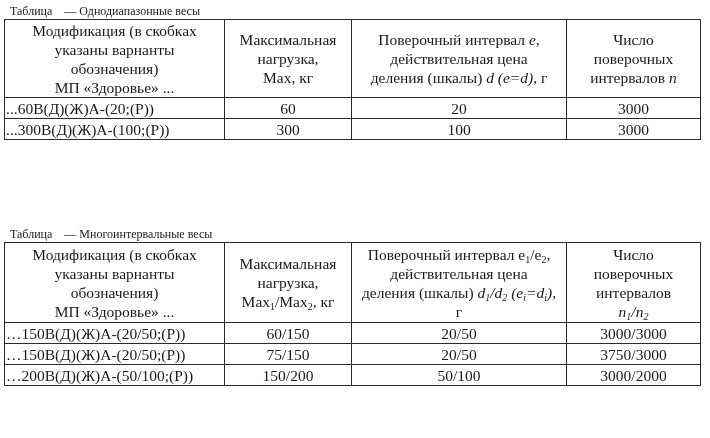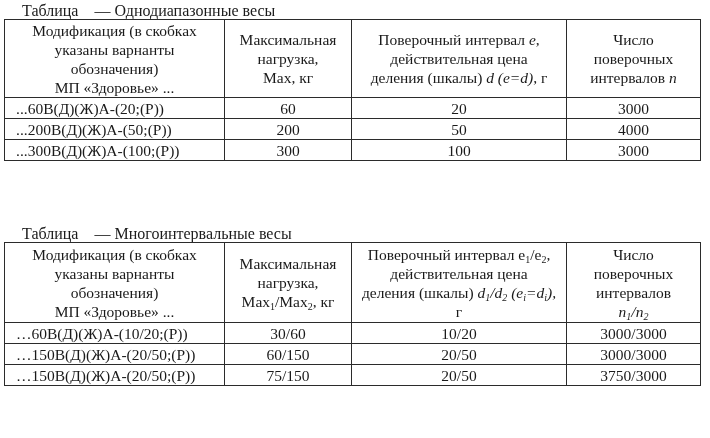--- a/index.html
+++ b/index.html
@@ -2,39 +2,39 @@
 <html><head>
   <meta charset="utf-8">
   <style>
     html, body { margin: 0; padding: 0; background: #ffffff; }
     body {
       width: 710px; height: 438px; position: relative; overflow: hidden;
       font-family: "Liberation Serif", "DejaVu Serif", serif;
       color: #1a1a1a;
     }
     .caption {
-      position: absolute; left: 22px;
-      font-size: 16px; line-height: 16px; white-space: pre;
+      position: absolute; left: 10px;
+      font-size: 12px; line-height: 16px; white-space: pre;
     }
     table {
       position: absolute; left: 4px;
       border-collapse: collapse;
       table-layout: fixed;
       width: 696px;
     }
     td, th {
       border: 1.3px solid #2b2b2b;
       font-weight: normal;
       font-size: 15.5px;
       padding: 0;
       text-align: center;
       vertical-align: middle;
       line-height: 19px;
     }
-    td.mod { text-align: left; padding-left: 11px; white-space: nowrap; font-family: Liberation Serif, serif; }
+    td.mod { text-align: left; padding-left: 1px; white-space: nowrap; font-family: Liberation Serif, serif; }
     td { height: 20px; }
     .it { font-style: italic; }
     sub { font-size: 10px; vertical-align: -3px; line-height: 0; }
   </style>
 </head>
 <body>
 
 <div class="caption" style="top:3px;">Таблица    — Однодиапазонные весы</div>
 
 <table style="top:19px;">
@@ -68,26 +68,20 @@
       <div><span>интервалов </span><span class="it">n</span></div>
     </th>
   </tr>
   <tr>
     <td class="mod">...60В(Д)(Ж)А-(20;(Р))</td>
     <td>60</td>
     <td>20</td>
     <td>3000</td>
   </tr>
   <tr>
-    <td class="mod">...200В(Д)(Ж)А-(50;(Р))</td>
-    <td>200</td>
-    <td>50</td>
-    <td>4000</td>
-  </tr>
-  <tr>
     <td class="mod">...300В(Д)(Ж)А-(100;(Р))</td>
     <td>300</td>
     <td>100</td>
     <td>3000</td>
   </tr>
 </tbody>
   </table>
 
 <div class="caption" style="top:226px;">Таблица    — Многоинтервальные весы</div>
 
@@ -118,31 +112,31 @@
       <div>г</div>
     </th>
     <th>
       <div>Число</div>
       <div>поверочных</div>
       <div>интервалов</div>
       <div class="it"><span>n</span><sub>1</sub><span>/n</span><sub>2</sub></div>
     </th>
   </tr>
   <tr>
-    <td class="mod">…60В(Д)(Ж)А-(10/20;(Р))</td>
-    <td>30/60</td>
-    <td>10/20</td>
-    <td>3000/3000</td>
-  </tr>
-  <tr>
     <td class="mod">…150В(Д)(Ж)А-(20/50;(Р))</td>
     <td>60/150</td>
     <td>20/50</td>
     <td>3000/3000</td>
   </tr>
   <tr>
     <td class="mod">…150В(Д)(Ж)А-(20/50;(Р))</td>
     <td>75/150</td>
     <td>20/50</td>
     <td>3750/3000</td>
   </tr>
+  <tr>
+    <td class="mod">…200В(Д)(Ж)А-(50/100;(Р))</td>
+    <td>150/200</td>
+    <td>50/100</td>
+    <td>3000/2000</td>
+  </tr>
 </tbody>
   </table>
 
 </body></html>

